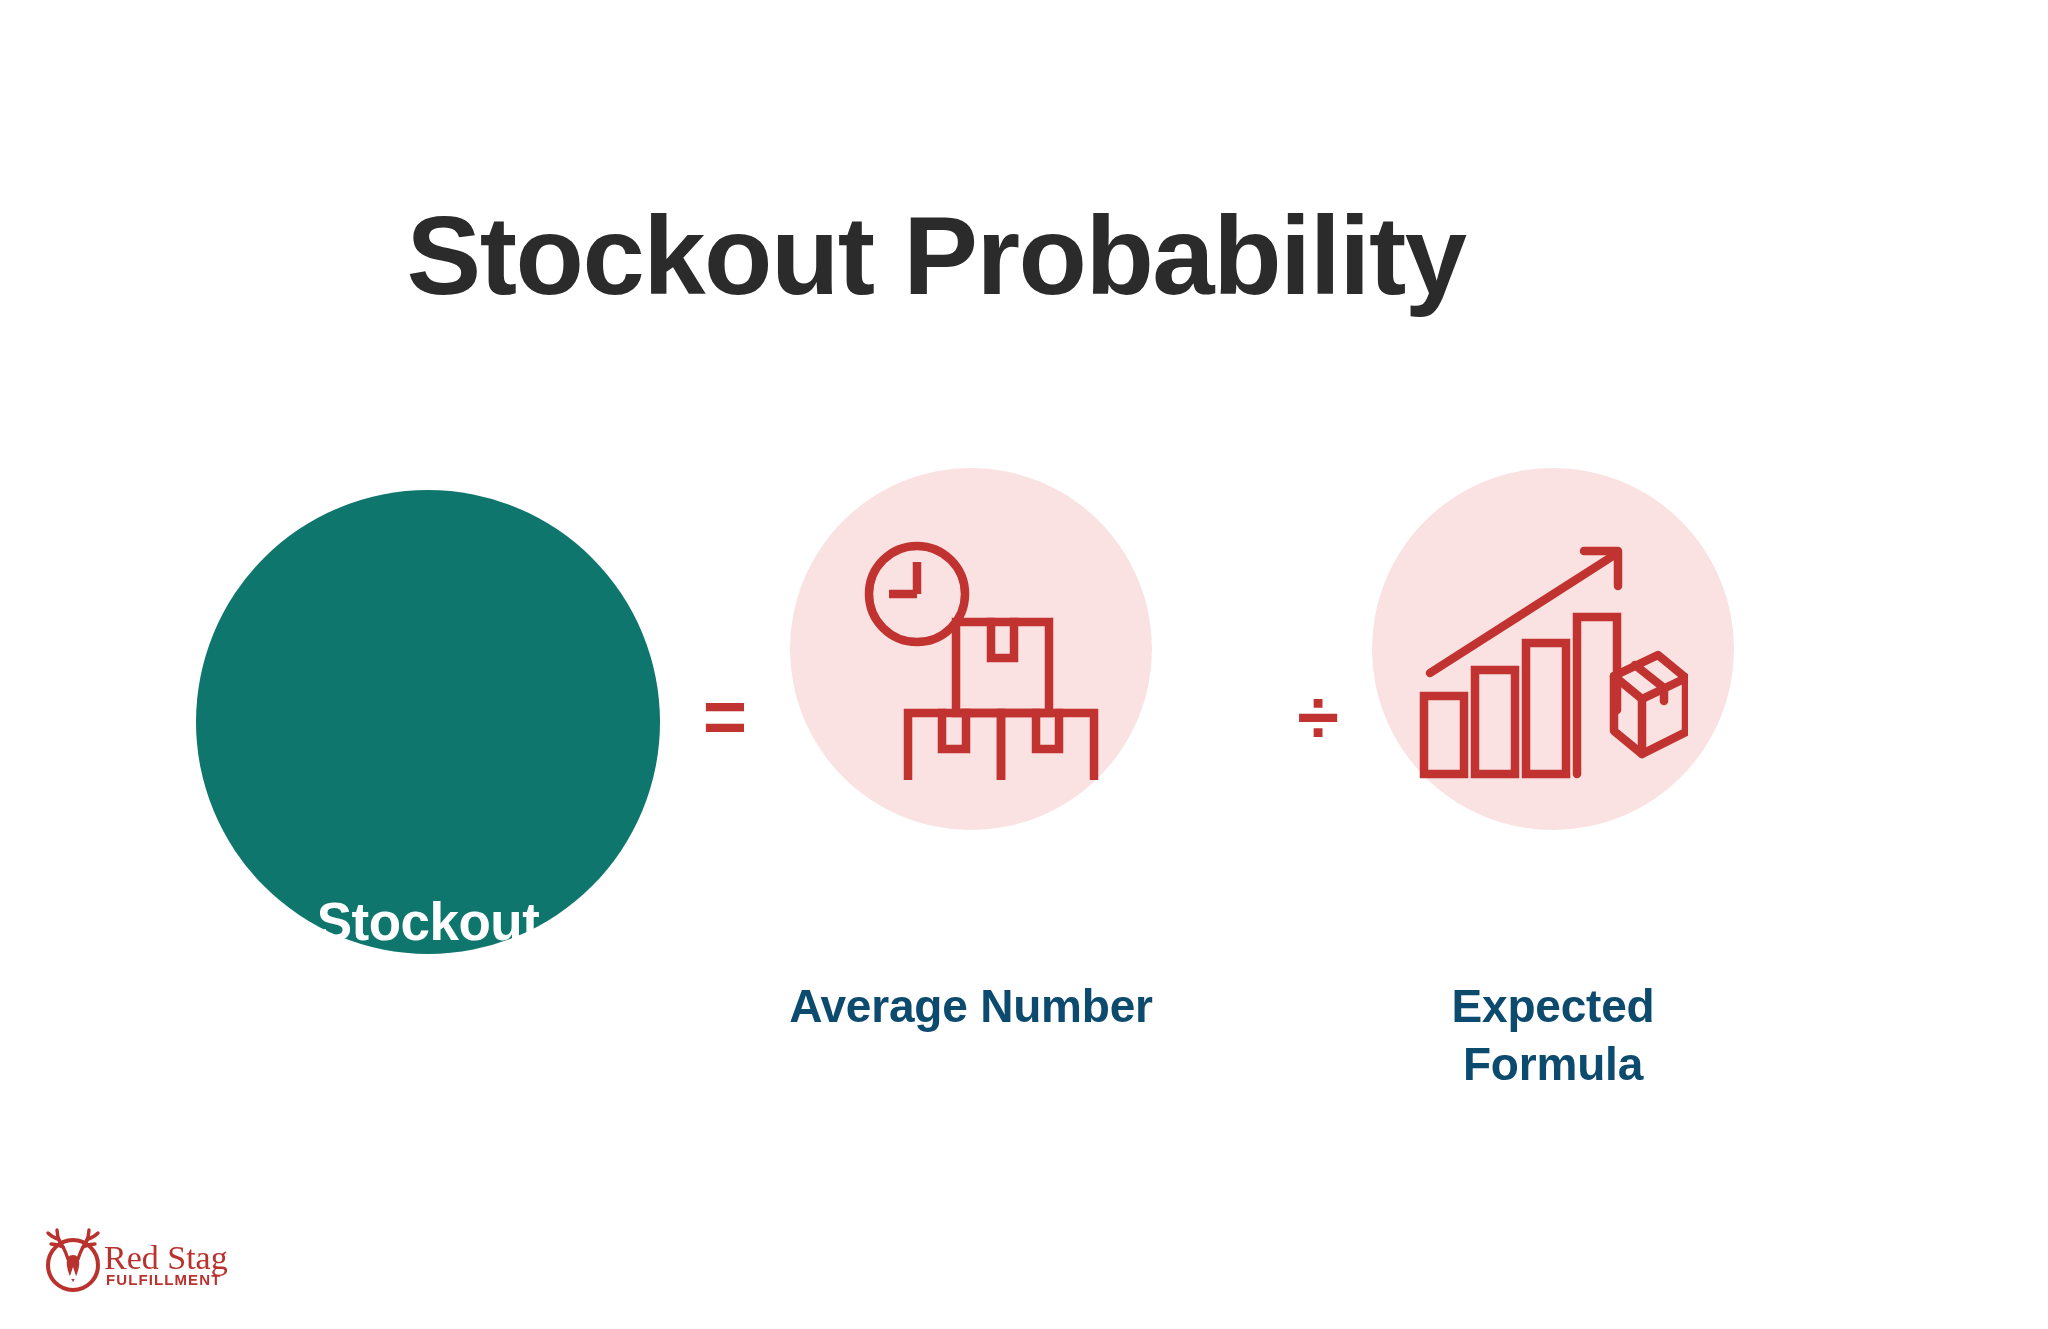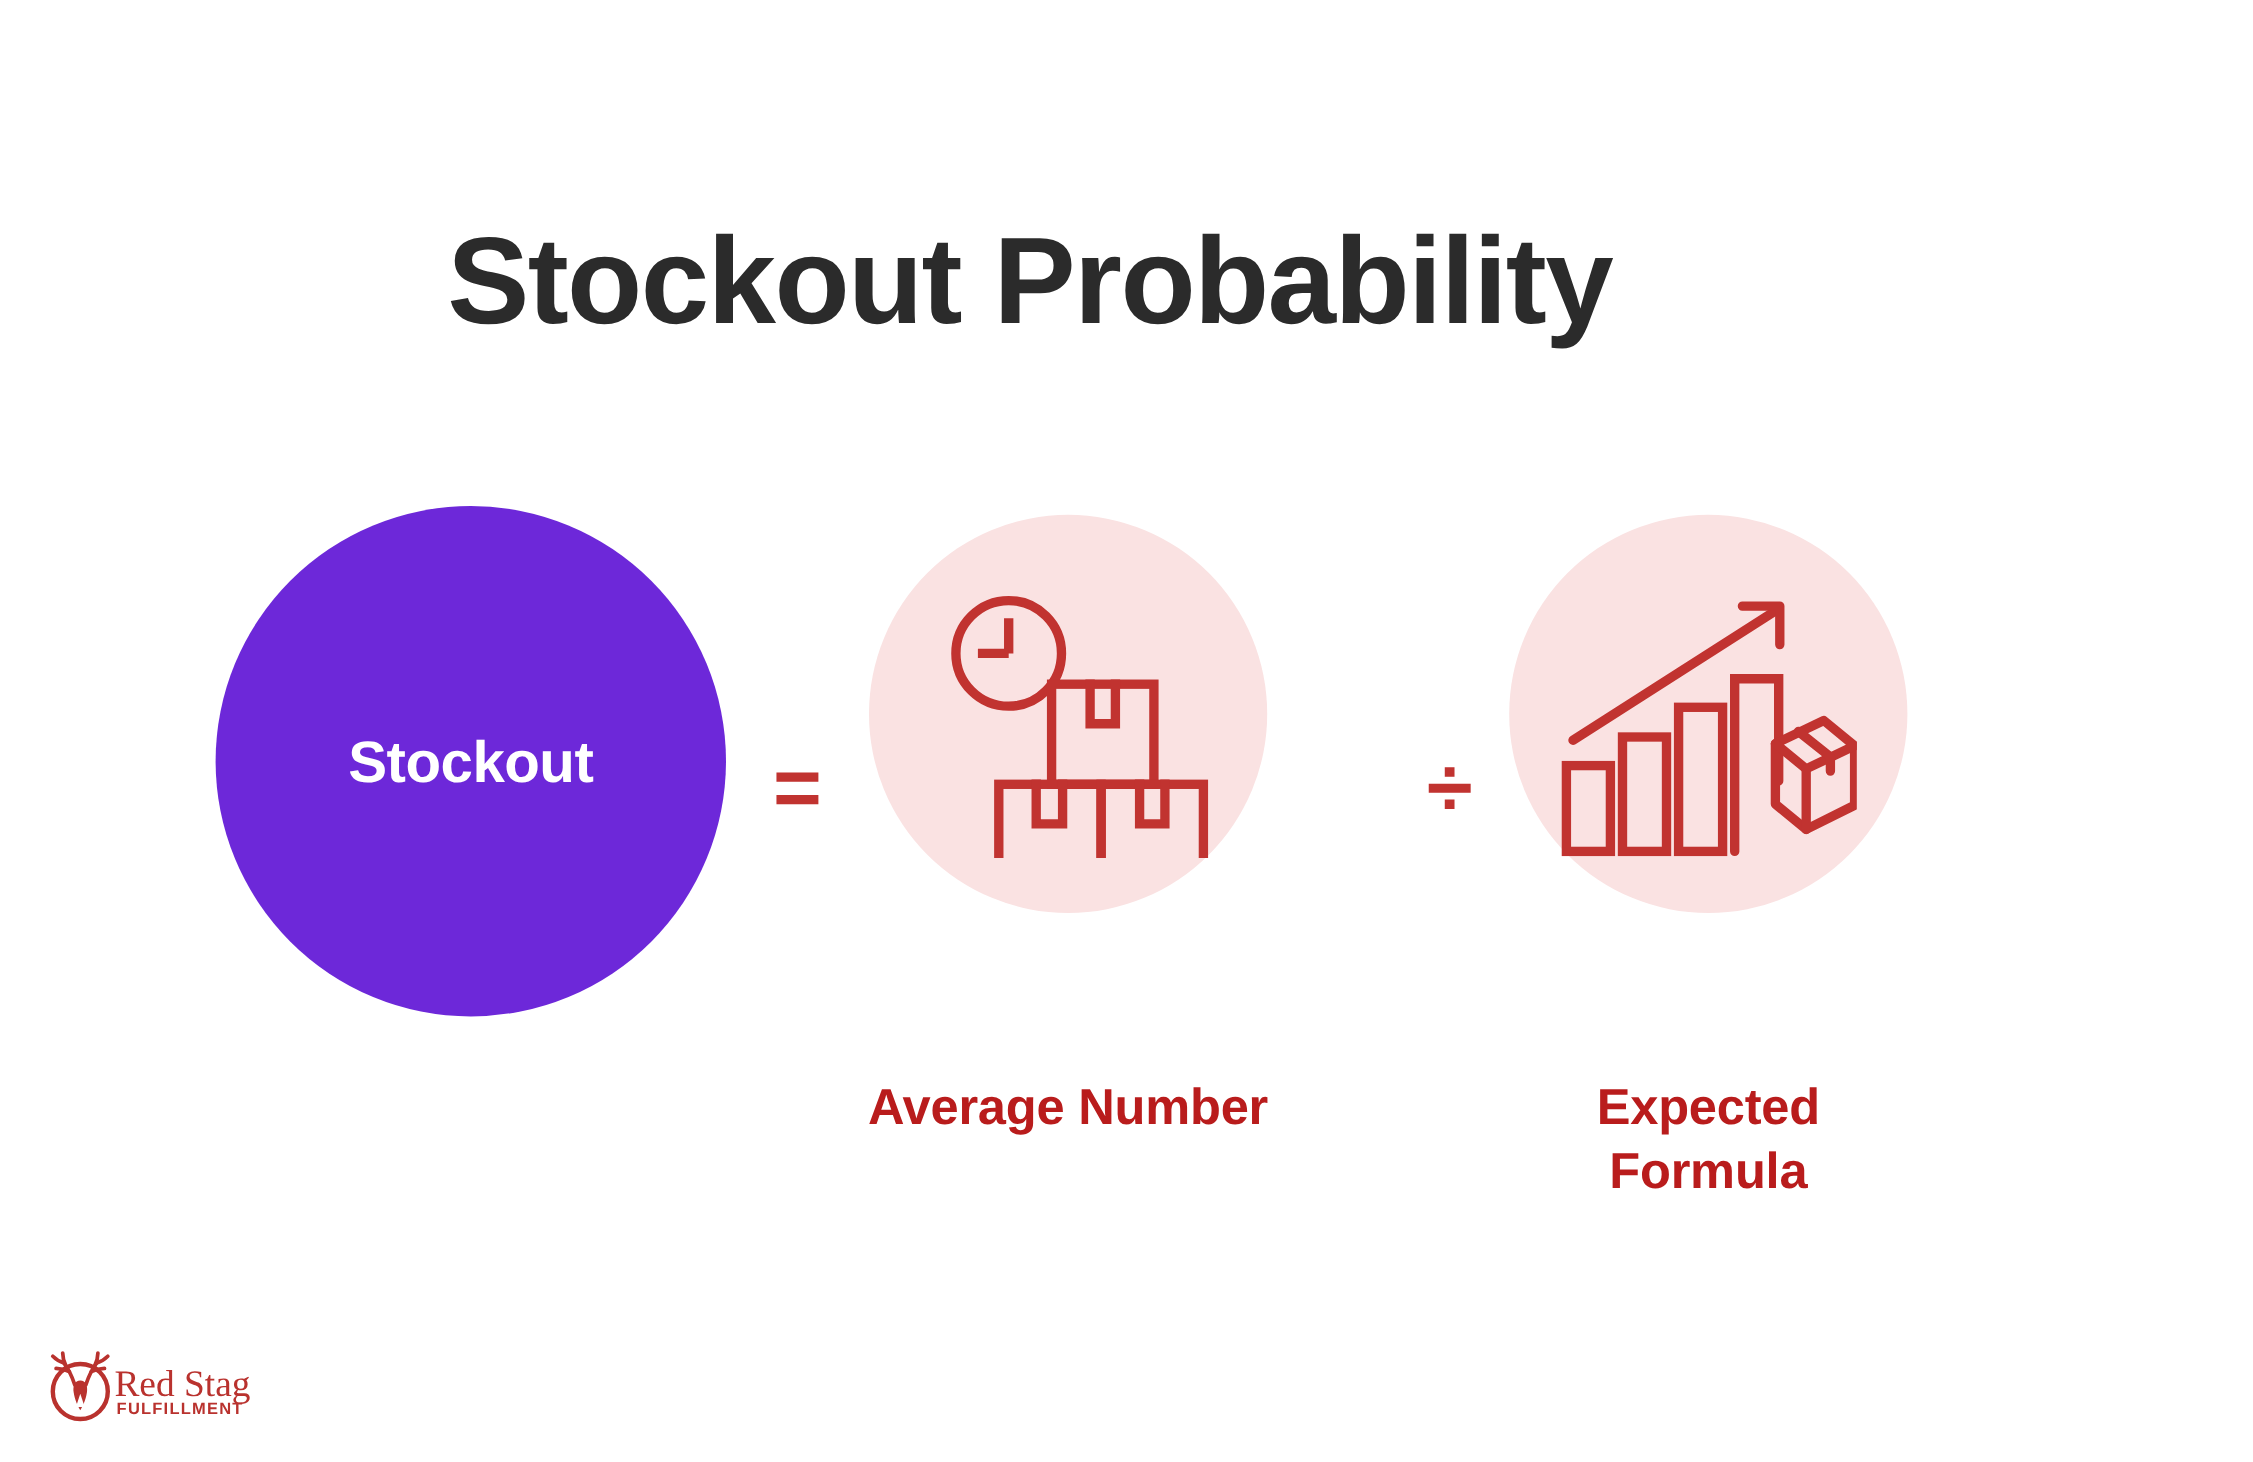--- a/index.html
+++ b/index.html
@@ -40,27 +40,27 @@
     left: 0;
     top: 440px;
     width: 2048px;
     height: 500px;
   }
 
   
   .big-red-circle {
     position: absolute;
     left: 196px;
-    top: 20px;
+    top: 50px;
     width: 464px;
     height: 464px;
     border-radius: 50%;
-    background: #6d28d9;
+    background: #0f766e;
     display: flex;
-    align-items: center;
+    align-items: flex-end;
     justify-content: center;
   }
   .big-red-circle .label {
     color: #ffffff;
     font-family: "Liberation Sans", sans-serif;
     font-weight: bold;
     font-size: 53px;
     line-height: 1.18;
     text-align: center;
     letter-spacing: -0.5px;
@@ -98,21 +98,21 @@
   }
   #term-boxes-circle { left: 790px; }
   #term-demand-circle { left: 1372px; }
   .pink-circle svg { display: block; }
 
   
   .term-caption {
     position: absolute;
     top: 978px;
     text-align: center;
-    color: #b91c1c;
+    color: #0c4a6e;
     font-family: "Liberation Sans", sans-serif;
     font-weight: bold;
     font-size: 46px;
     line-height: 1.25;
     letter-spacing: -0.2px;
   }
   .term-caption span { display: block; }
   #caption-stockouts { left: 711px; width: 520px; }
   #caption-demand { left: 1293px; width: 520px; }
 

